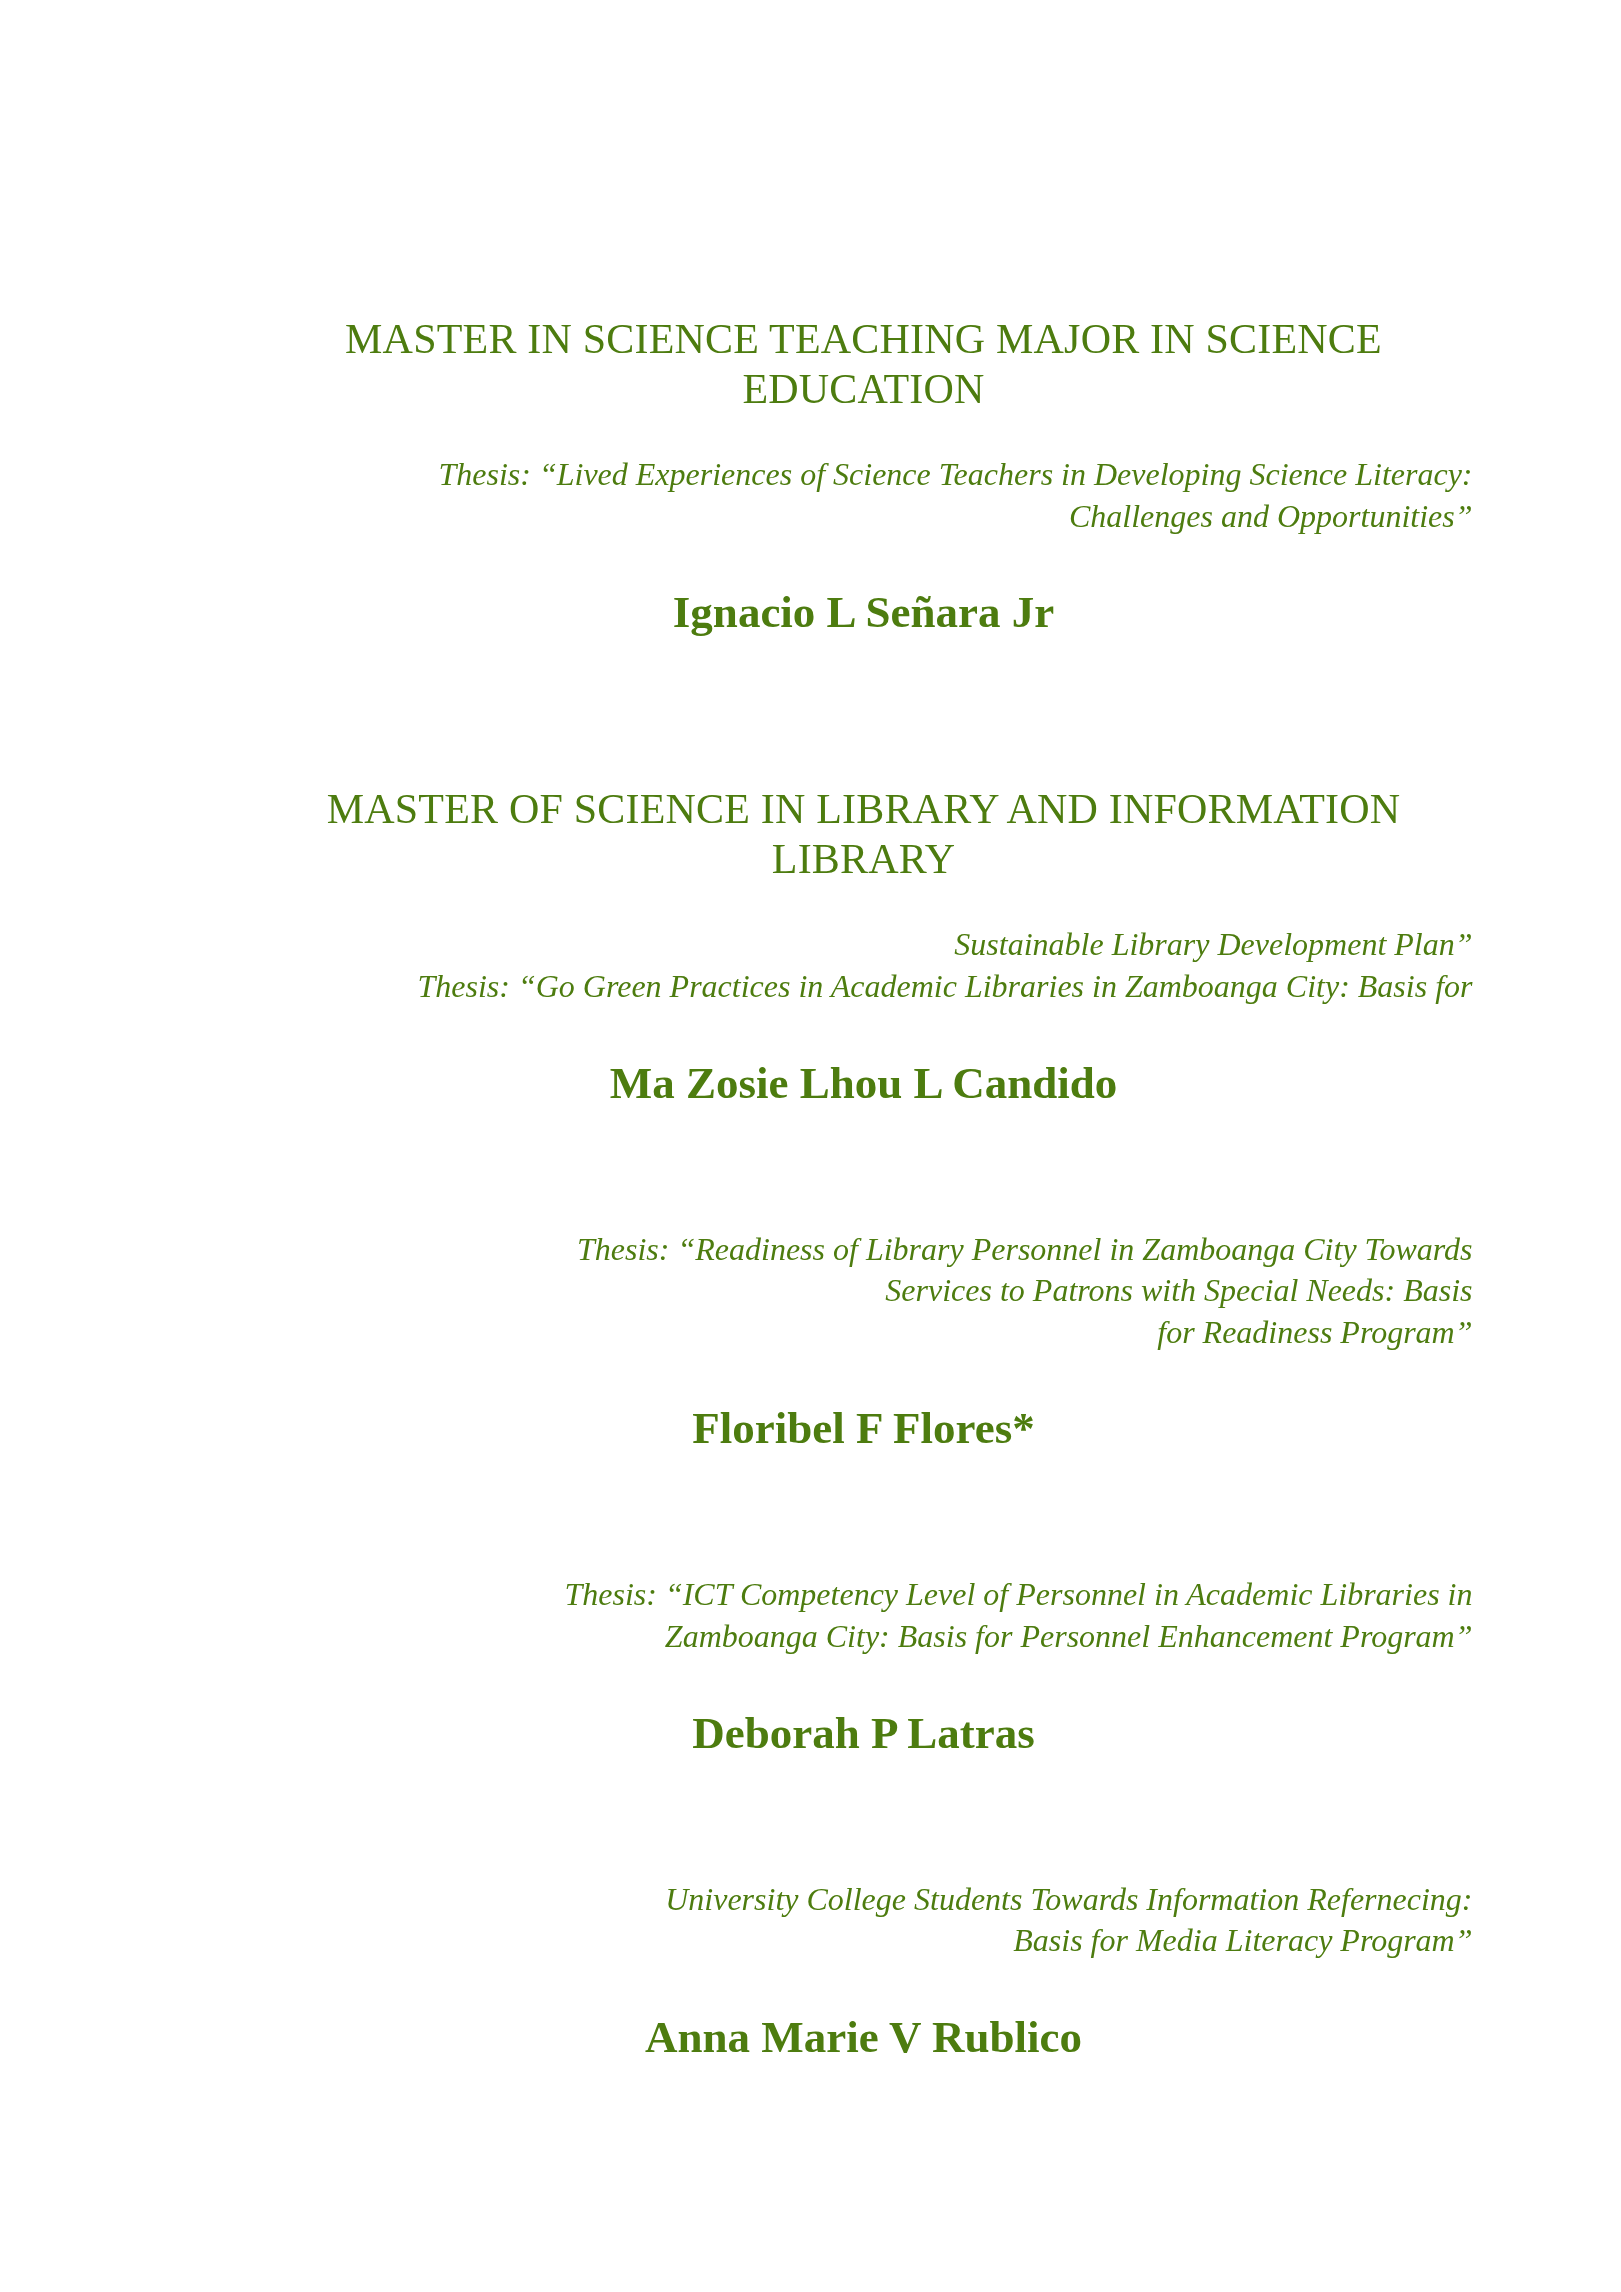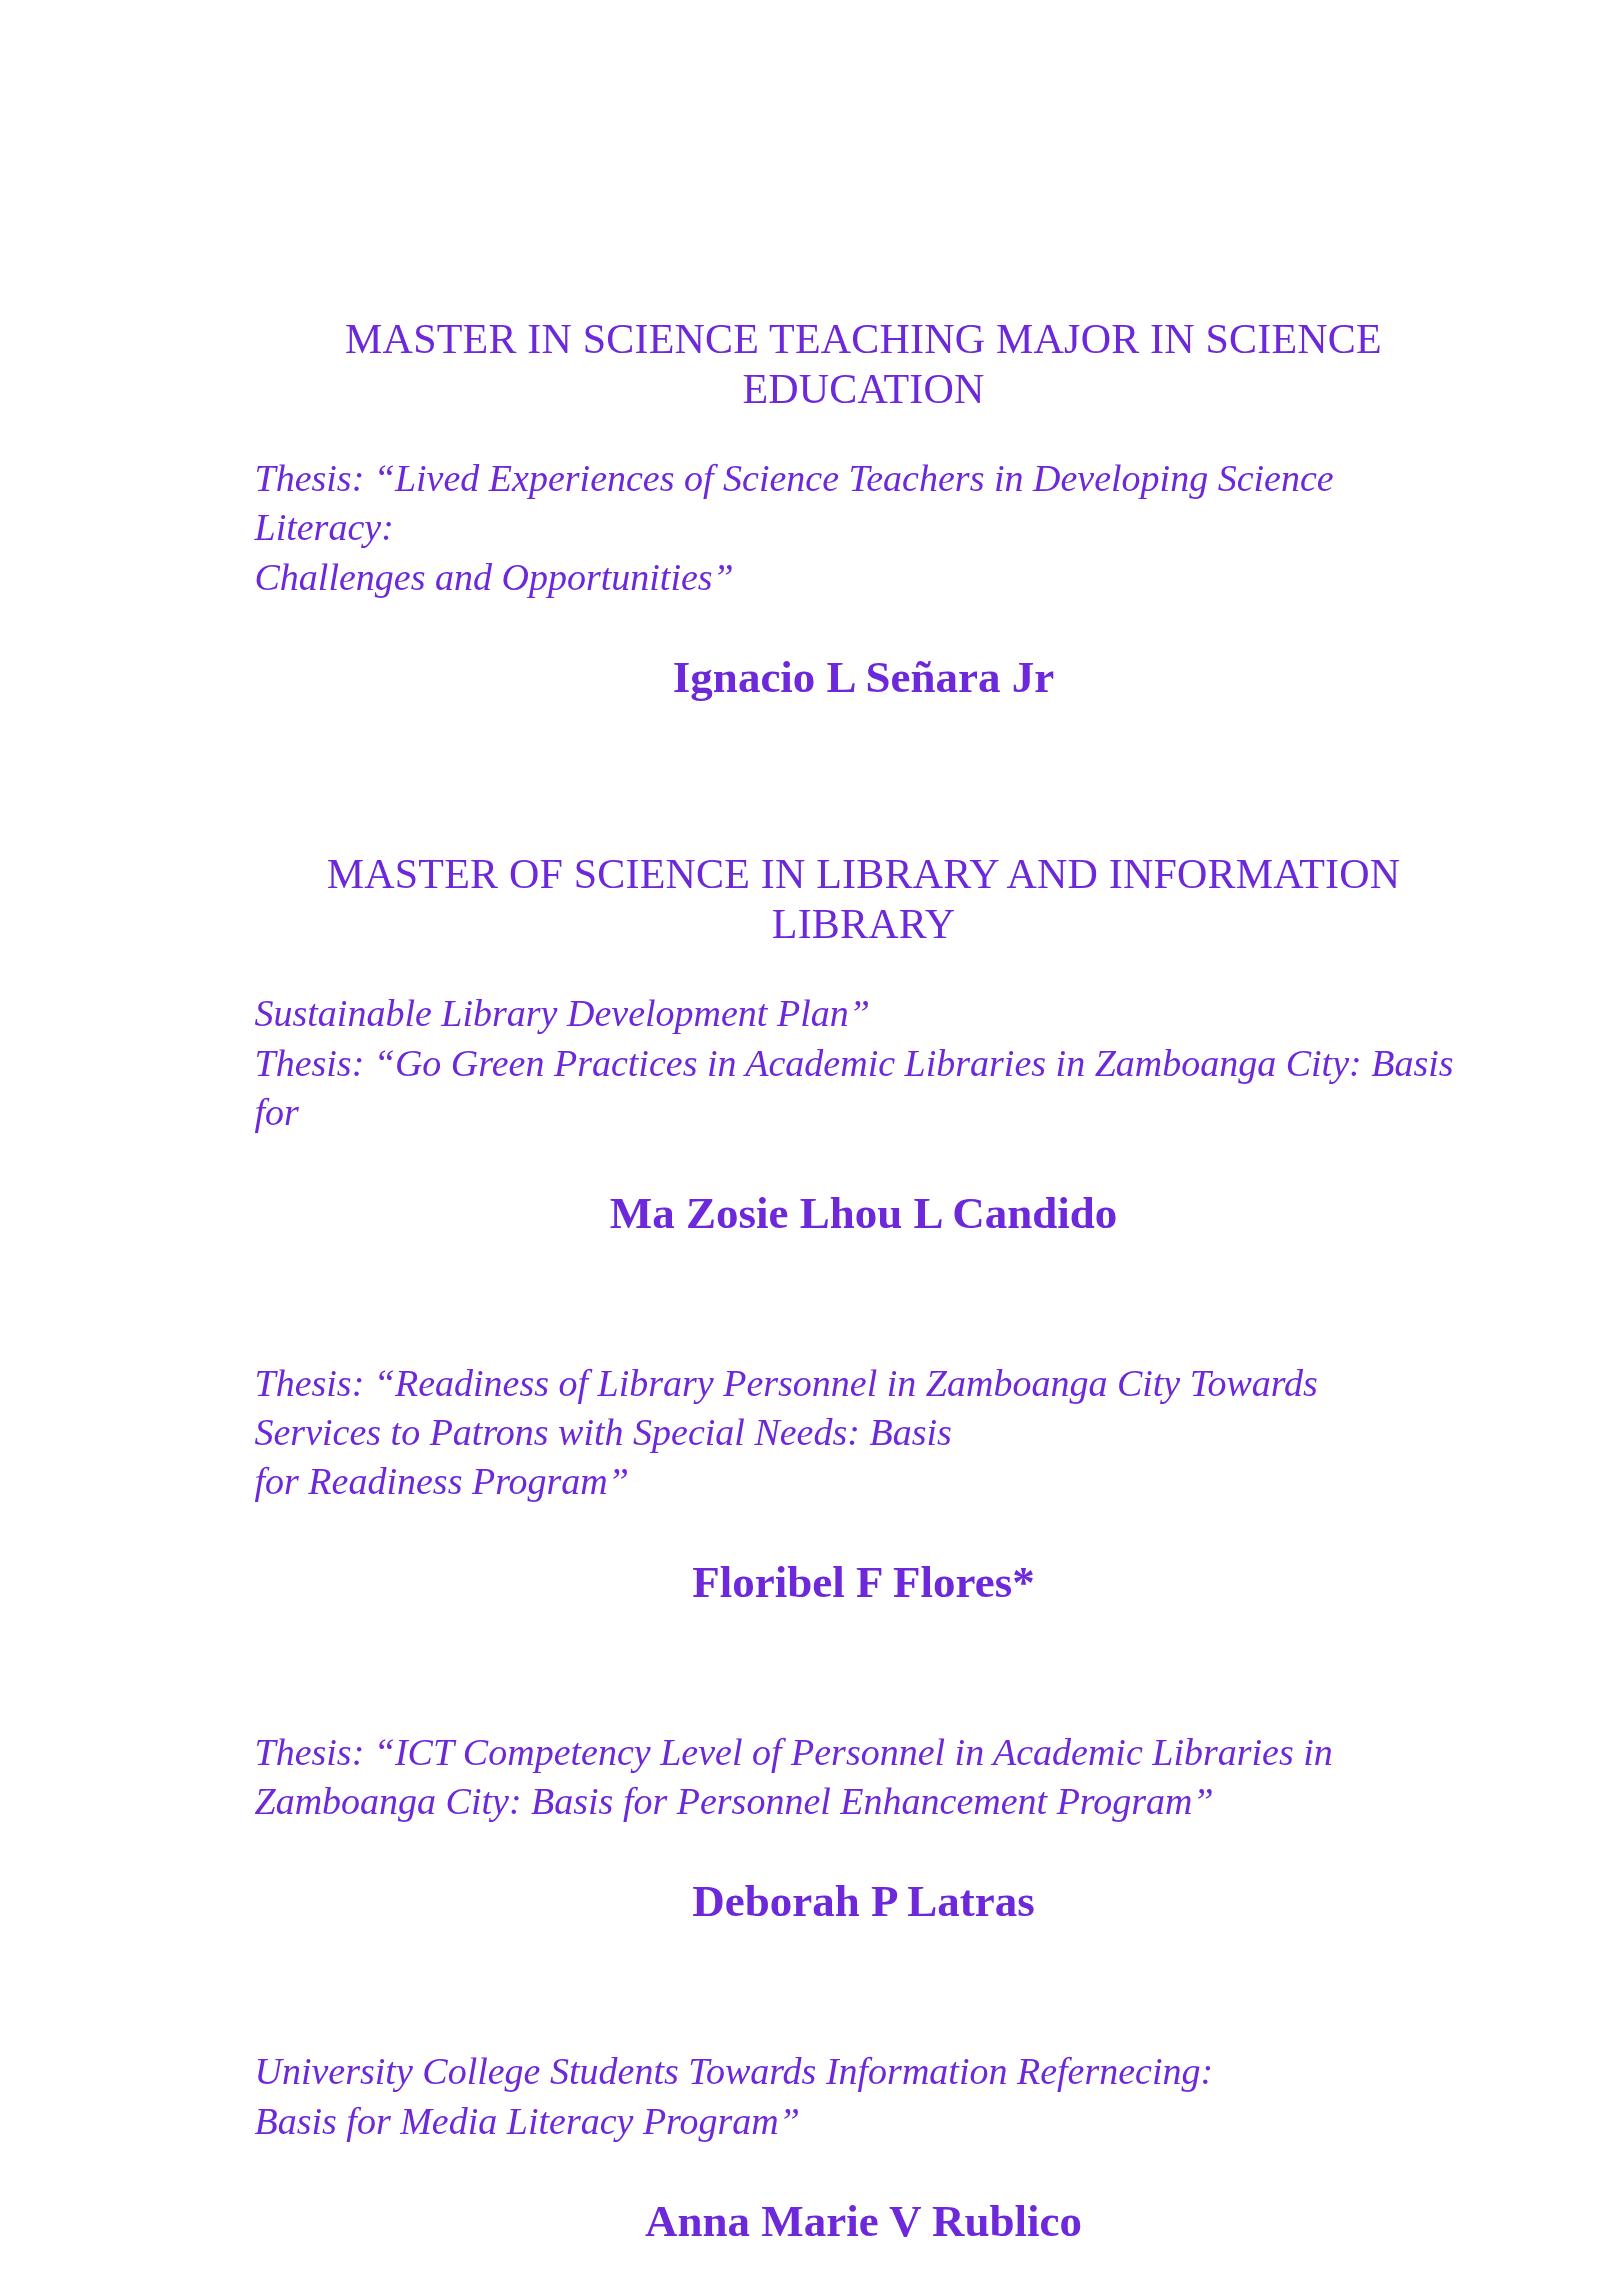--- a/index.html
+++ b/index.html
@@ -8,44 +8,44 @@
     background: #ffffff;
   }
   .page {
     position: relative;
     width: 1516px;
     height: 2293px;
     margin: 0 auto;
     background: #ffffff;
     overflow: hidden;
     font-family: "Liberation Serif", "DejaVu Serif", serif;
-    color: #6d28d9;
+    color: #4d7c0f;
   }
   .content {
     position: absolute;
     left: 202px;
     top: 0;
     width: 1218px;
   }
 
   
   .program-heading {
     text-align: center;
     font-size: 42px;
     line-height: 1.18;
     font-weight: 400;
     letter-spacing: 0.2px;
     margin: 0;
   }
 
   
   .thesis-title {
-    text-align: left;
+    text-align: right;
     font-style: italic;
-    font-size: 38px;
+    font-size: 32px;
     line-height: 1.30;
     font-weight: 400;
     margin: 0;
   }
   .thesis-title .thesis-line {
     display: block;
   }
 
   
   .author-name {

